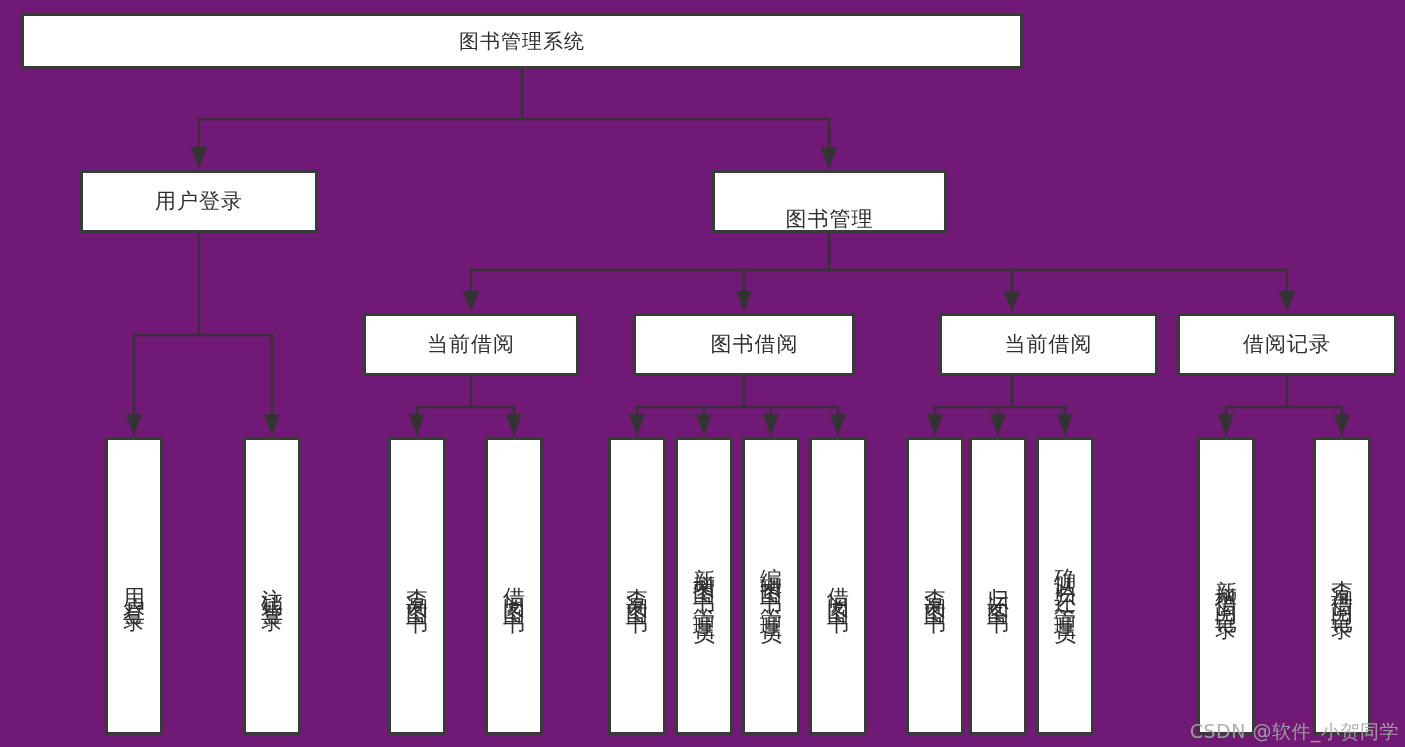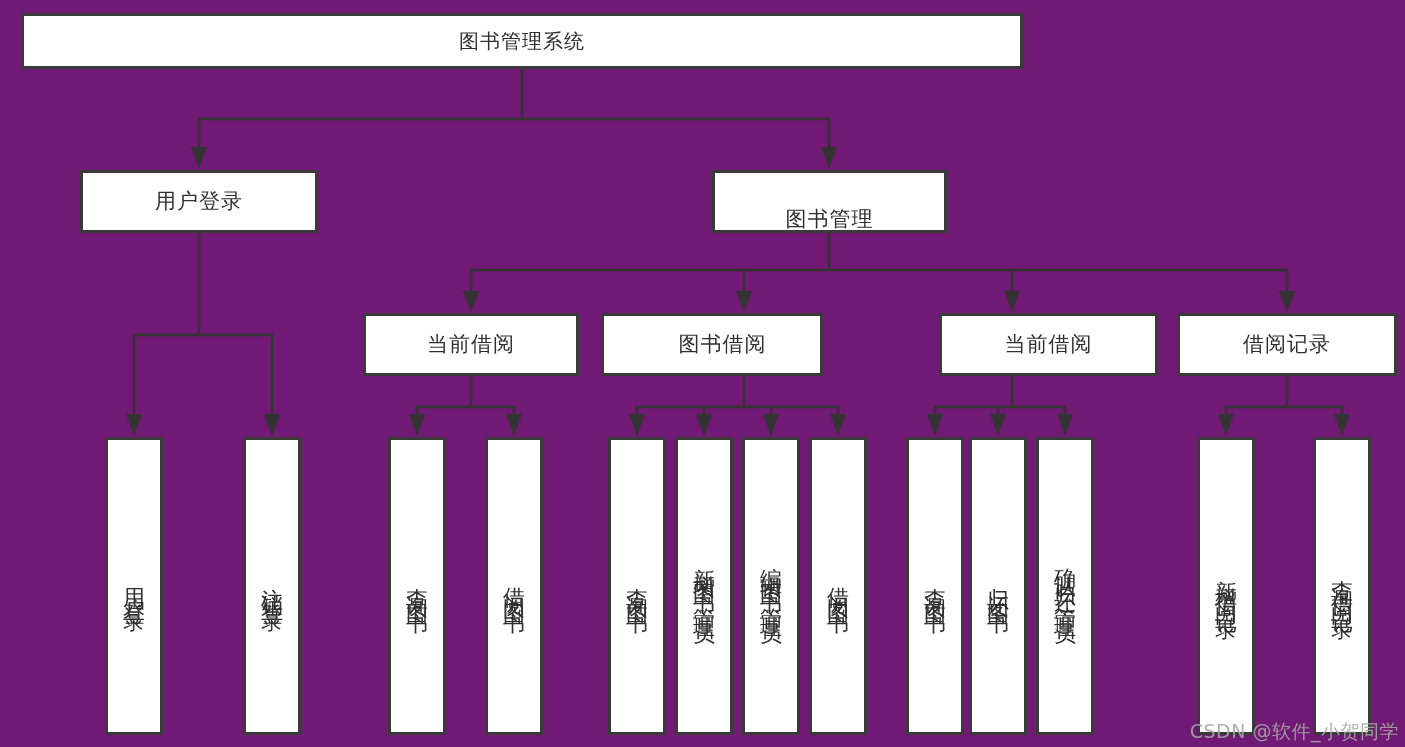--- a/index.html
+++ b/index.html
@@ -51,21 +51,21 @@
     text-orientation: mixed;
     font-size: 22px;
     letter-spacing: 8px;
     line-height: 1;
   }
   
   #root-box   { left: 21px;   top: 13px;  width: 1002px; height: 56px; }
   #l2-user    { left: 80px;   top: 170px; width: 238px;  height: 63px; }
   #l2-book    { left: 712px;  top: 170px; width: 235px;  height: 63px; align-items: flex-end; }
   #l3-newrec  { left: 363px;  top: 313px; width: 216px;  height: 63px; }
-  #l3-borrow  { left: 601px;  top: 313px; width: 222px;  height: 63px; padding-left: 21px; }
+  #l3-borrow  { left: 633px;  top: 313px; width: 222px;  height: 63px; padding-left: 21px; }
   #l3-current { left: 903px;  top: 313px; width: 219px;  height: 63px; margin-left: 36px; }
   #l3-records { left: 1177px; top: 313px; width: 220px;  height: 63px; }
   #leaf-1  { left: 105px;  }
   #leaf-2  { left: 243px;  }
   #leaf-3  { left: 388px;  }
   #leaf-4  { left: 485px;  }
   #leaf-5  { left: 608px;  }
   #leaf-6  { left: 675px;  }
   #leaf-7  { left: 742px;  }
   #leaf-8  { left: 809px;  }

